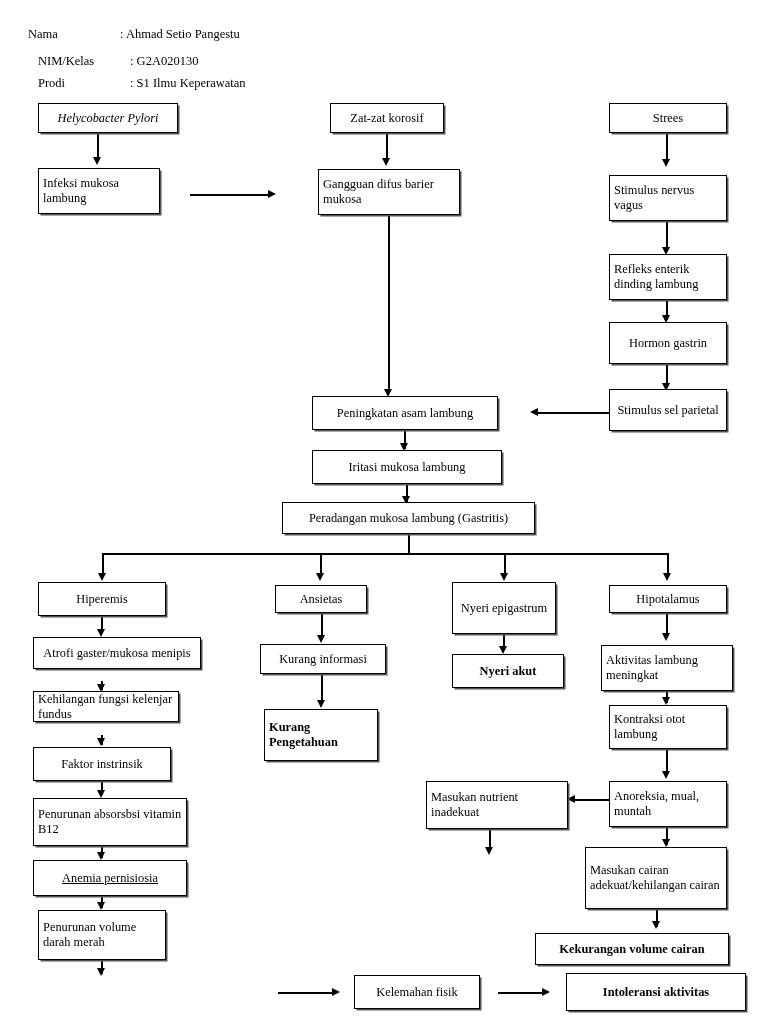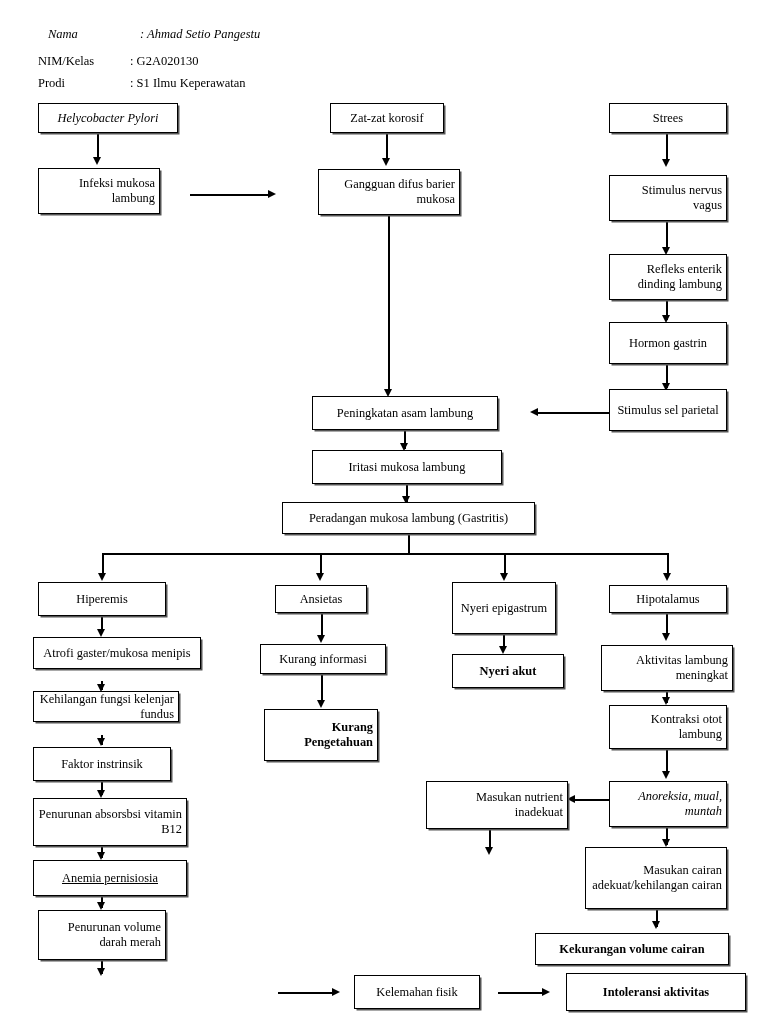--- a/index.html
+++ b/index.html
@@ -30,21 +30,21 @@
 
   
   .box {
     position: absolute;
     box-sizing: border-box;
     border: 1.3px solid #000;
     background: #fff;
     display: flex;
     align-items: center;
     justify-content: center;
-    text-align: right;
+    text-align: left;
     font-size: 12.4px;
     line-height: 15px;
     padding: 2px 4px;
     z-index: 3;
   }
   .box.shadow {
     box-shadow: 2px 2px 0 -0.5px #555;
   }
   .box.bold { font-weight: bold; }
   .box.italic { font-style: italic; }
@@ -82,21 +82,21 @@
     border-bottom: 4.6px solid transparent;
     border-right: 8px solid #000;
     z-index: 2;
   }
 </style>
 </head>
 <body>
 
 <div id="page">
 
-  <div class="hdr-row" style="left:48px; top:27px; width:300px; height:16px;font-style:italic;">
+  <div class="hdr-row" style="left:28px; top:27px; width:300px; height:16px;">
     <span class="hdr-label">Nama</span>
     <span class="hdr-value">: Ahmad Setio Pangestu</span>
   </div>
   <div class="hdr-row" style="left:38px; top:54px; width:300px; height:16px;">
     <span class="hdr-label">NIM/Kelas</span>
     <span class="hdr-value">: G2A020130</span>
   </div>
   <div class="hdr-row" style="left:38px; top:76px; width:300px; height:16px;">
     <span class="hdr-label">Prodi</span>
     <span class="hdr-value">: S1 Ilmu Keperawatan</span>
@@ -247,21 +247,21 @@
   <div class="box shadow" style="left:601px; top:645px; width:132px; height:46px;">Aktivitas lambung meningkat</div>
 
   <div class="vline" style="left:666px; top:691px; height:12px;"></div>
   <div class="arrow-down" style="left:662px; top:697px;"></div>
 
   <div class="box shadow" style="left:609px; top:705px; width:118px; height:44px;">Kontraksi otot lambung</div>
 
   <div class="vline" style="left:666px; top:749px; height:26px;"></div>
   <div class="arrow-down" style="left:662px; top:771px;"></div>
 
-  <div class="box shadow" style="left:609px; top:781px; width:118px; height:46px;font-style:italic;">Anoreksia, mual, muntah</div>
+  <div class="box shadow" style="left:609px; top:781px; width:118px; height:46px;">Anoreksia, mual, muntah</div>
 
   <div class="hline" style="left:575px; top:799px; width:34px;"></div>
   <div class="arrow-left" style="left:567px; top:795px;"></div>
 
   <div class="box shadow" style="left:426px; top:781px; width:142px; height:48px;">Masukan nutrient inadekuat</div>
 
   <div class="vline" style="left:489px; top:829px; height:22px;"></div>
   <div class="arrow-down" style="left:485px; top:847px;"></div>
 
 

